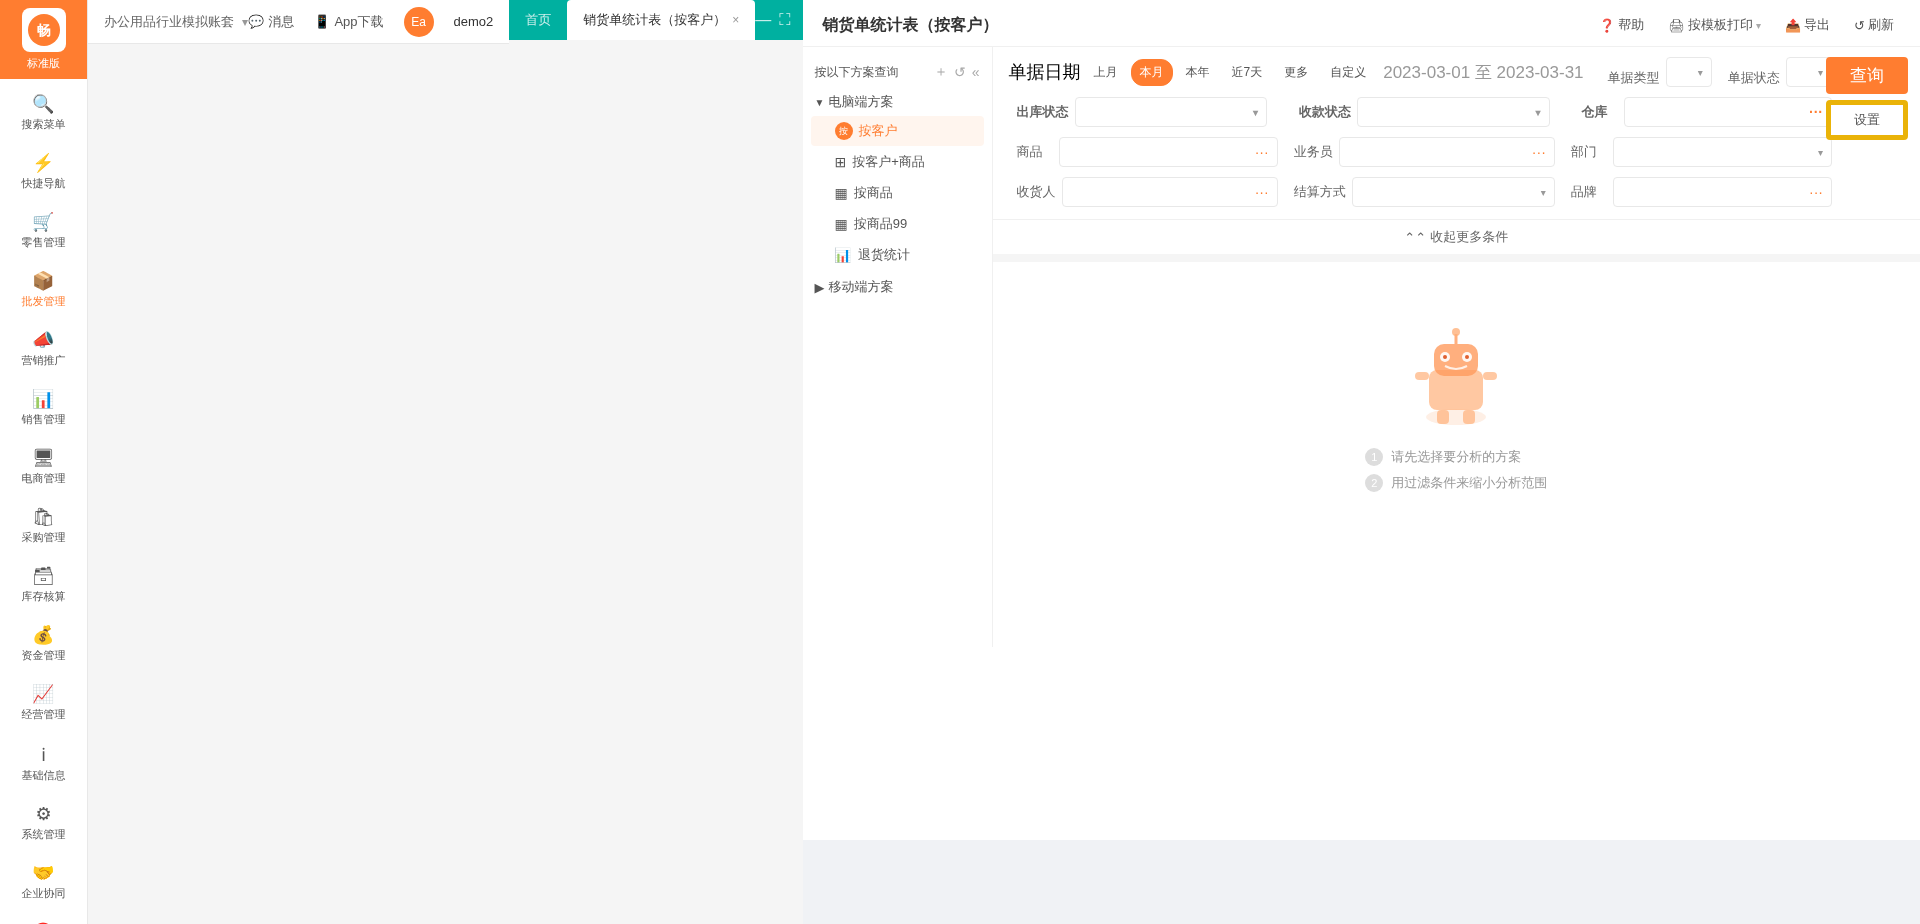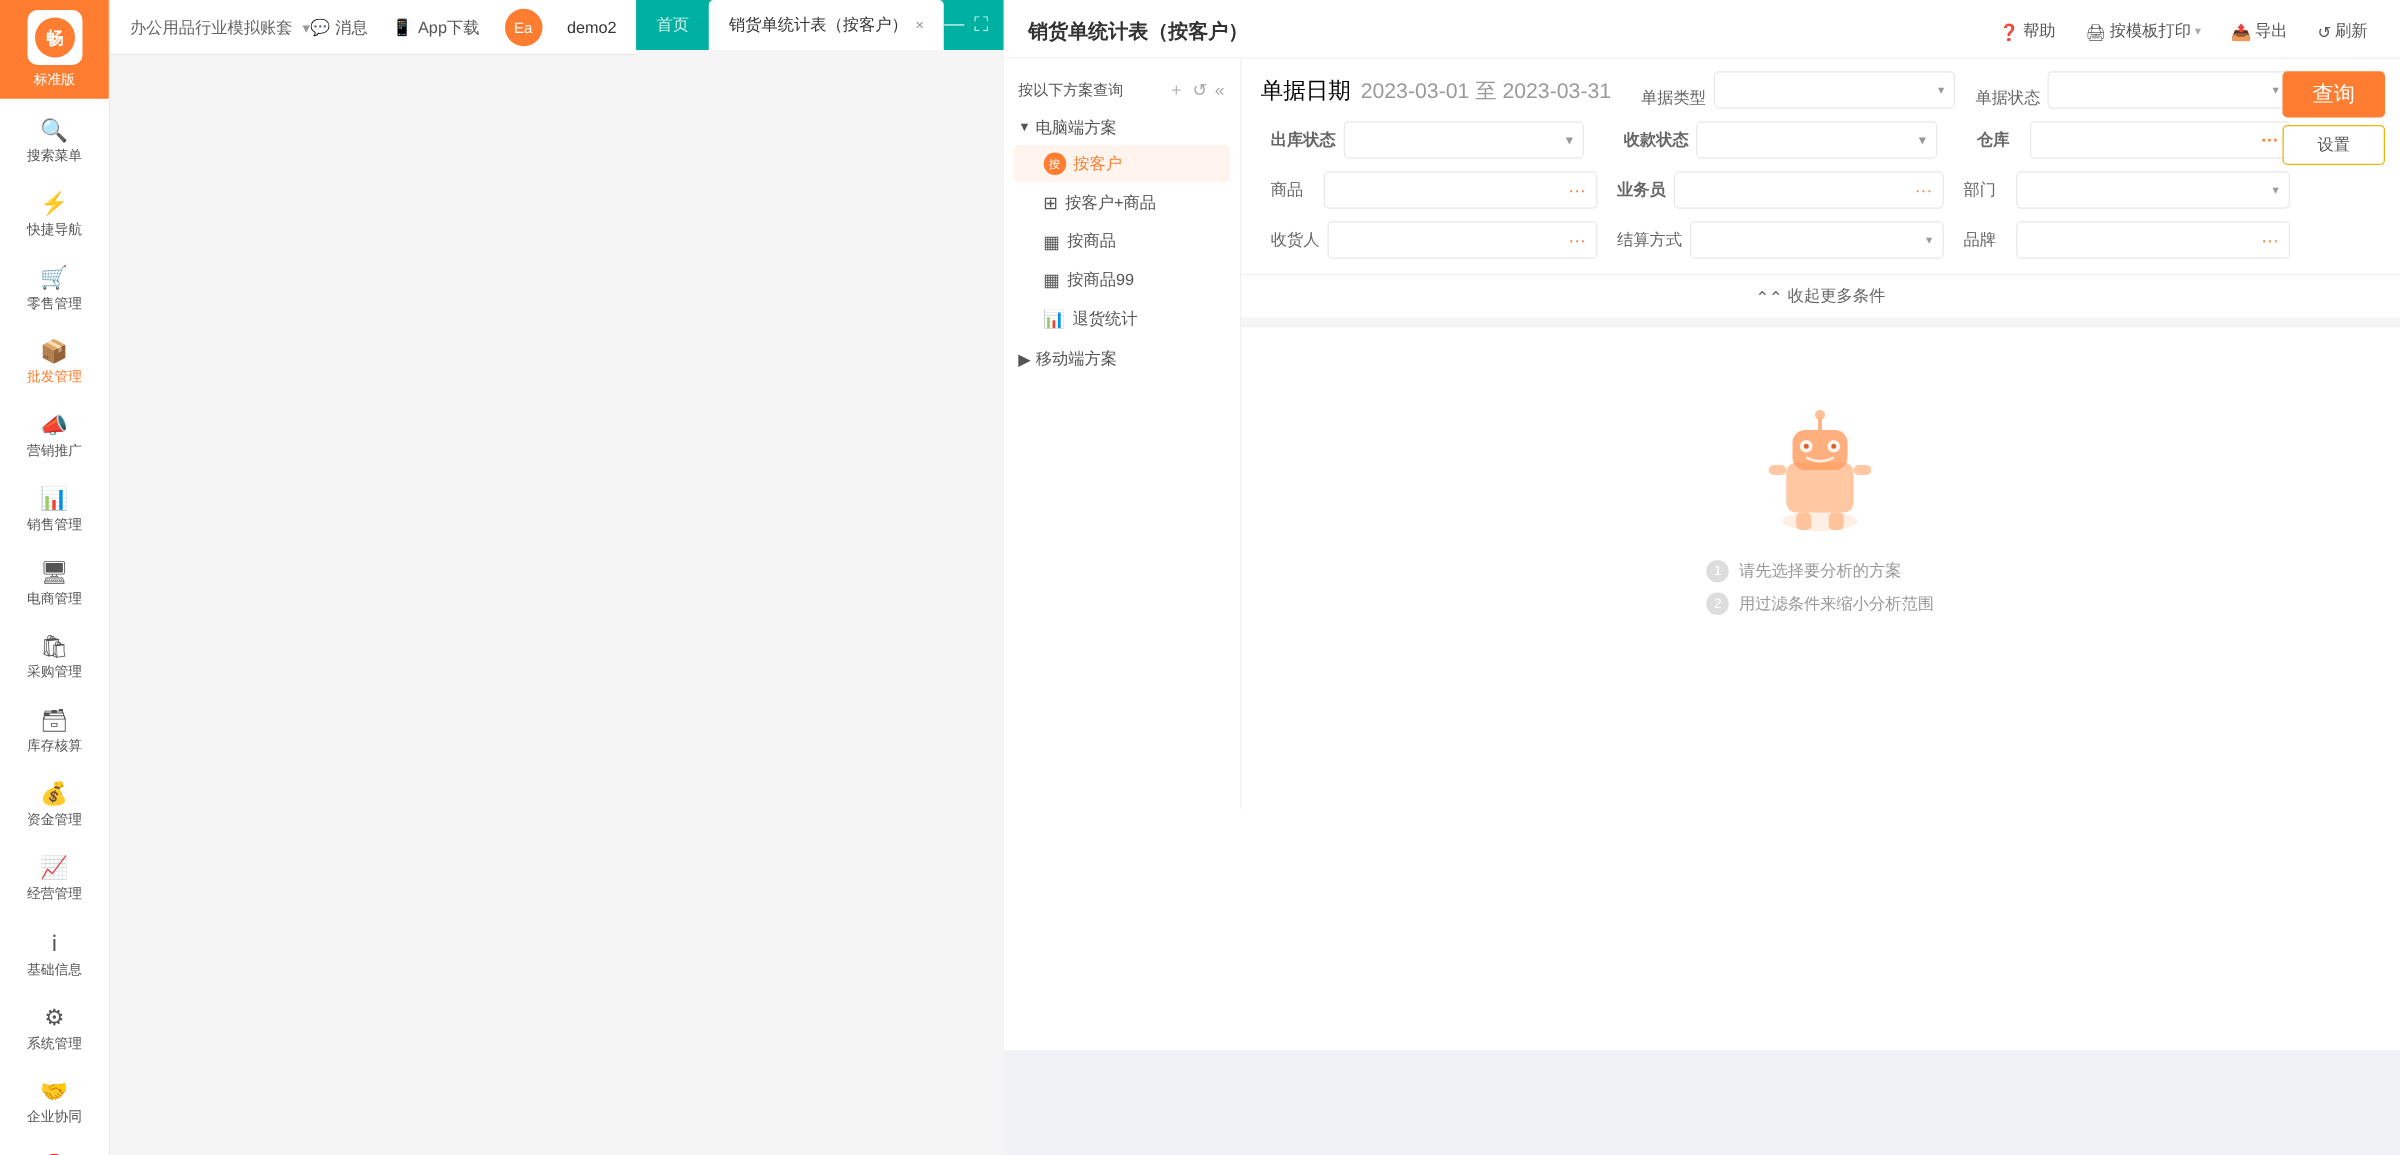--- a/index.html
+++ b/index.html
@@ -62,21 +62,21 @@
     .mobile-group { padding: 0 4px; margin-top: 4px; }
     .mobile-group-header { display: flex; align-items: center; gap: 4px; padding: 4px 8px; cursor: pointer; font-size: 13px; color: #555; }
 
     
     .date-filter { display: flex; align-items: center; gap: 4px; }
     .date-btn { padding: 4px 8px; border-radius: 4px; cursor: pointer; font-size: 12px; color: #555; border: 1px solid transparent; }
     .date-btn.active { background: #ff7d30; color: #fff; border-color: #ff7d30; border-radius: 12px; }
 
     .collapse-bar { display: flex; align-items: center; justify-content: center; padding: 8px 0; cursor: pointer; color: #666; font-size: 13px; gap: 4px; border-top: 1px solid #f0f0f0; }
     .btn-query { background: #ff7d30; color: #fff; border: none; padding: 7px 24px; border-radius: 4px; cursor: pointer; font-size: 17px; }
-    .btn-setting { background: #fff; color: #555; border: 1px solid #eab308; padding: 6px 16px; border-radius: 4px; cursor: pointer; font-size: 13px; }
+    .btn-setting { background: #fff; color: #555; border: 5px solid #eab308; padding: 6px 16px; border-radius: 4px; cursor: pointer; font-size: 13px; }
 
     
     .empty-state { display: flex; flex-direction: column; align-items: center; justify-content: center; padding: 60px 0; gap: 16px; }
     .empty-tips { display: flex; flex-direction: column; gap: 8px; }
     .empty-tip { display: flex; align-items: center; gap: 8px; color: #999; font-size: 13px; }
     .tip-num { width: 18px; height: 18px; border-radius: 50%; background: #ddd; display: flex; align-items: center; justify-content: center; font-size: 11px; color: #fff; }
     .top-action { display: flex; align-items: center; gap: 3px; cursor: pointer; color: #555; font-size: 13px; padding: 4px 6px; border-radius: 4px; }
   </style>
 </head>
 <body>
@@ -268,20 +268,28 @@
             </div>
           </div>
         </div>
 
         <div style="flex:1; position:relative;">
 
           <div style="display:grid; grid-template-columns: auto 1fr 1fr; gap:0; padding:10px 80px 0 16px; align-items:center;">
 
             <div style="display:flex; align-items:center; gap:4px; padding-right:16px;">
               <span style="color:#000000;font-size:18px;min-width:52px;">单据日期</span>
+              <div class="date-filter">
+                <span class="date-btn">上月</span>
+                <span class="date-btn active">本月</span>
+                <span class="date-btn">本年</span>
+                <span class="date-btn">近7天</span>
+                <span class="date-btn">更多</span>
+                <span class="date-btn">自定义</span>
+              </div>
               <span style="font-size:17px;color:#999;margin-left:4px;">2023-03-01 至 2023-03-31</span>
             </div>
 
             <div style="display:flex; align-items:flex-end; gap:6px; padding: 0 8px;">
               <span style="color:#666;font-size:13px;min-width:52px;">单据类型</span>
               <div style="flex:1; display:flex; align-items:center; border:1px solid #e8e8e8; border-radius:4px; padding:5px 8px; background:#fff; cursor:pointer; justify-content:space-between; min-height:30px;">
                 <span style="color:#bbb;font-size:12px;"></span>
                 <span style="color:#999;font-size:10px;">▾</span>
               </div>
             </div>
@@ -319,21 +327,21 @@
           </div>
 
           <div style="display:grid; grid-template-columns:1fr 1fr 1fr; gap:0; padding:10px 80px 0 16px; align-items:center;">
             <div style="display:flex; align-items:center; gap:6px; padding:0 8px;">
               <span style="color:#666;font-size:13px;min-width:36px;">商品</span>
               <div style="flex:1; display:flex; align-items:center; border:1px solid #e8e8e8; border-radius:4px; padding:5px 8px; background:#fff; cursor:pointer; justify-content:flex-end; min-height:30px;">
                 <span style="color:#ff7d30;font-size:14px;">···</span>
               </div>
             </div>
             <div style="display:flex; align-items:center; gap:6px; padding:0 8px;">
-              <span style="color:#666;font-size:13px;min-width:36px;font-weight:bold;">业务员</span>
+              <span style="color:#666;font-size:13px;min-width:36px;">业务员</span>
               <div style="flex:1; display:flex; align-items:center; border:1px solid #e8e8e8; border-radius:4px; padding:5px 8px; background:#fff; cursor:pointer; justify-content:flex-end; min-height:30px;">
                 <span style="color:#ff7d30;font-size:14px;">···</span>
               </div>
             </div>
             <div style="display:flex; align-items:center; gap:6px; padding:0 8px;">
               <span style="color:#666;font-size:13px;min-width:36px;">部门</span>
               <div style="flex:1; display:flex; align-items:center; border:1px solid #e8e8e8; border-radius:4px; padding:5px 8px; background:#fff; cursor:pointer; justify-content:space-between; min-height:30px;">
                 <span style="color:#bbb;font-size:12px;"></span>
                 <span style="color:#999;font-size:10px;">▾</span>
               </div>

